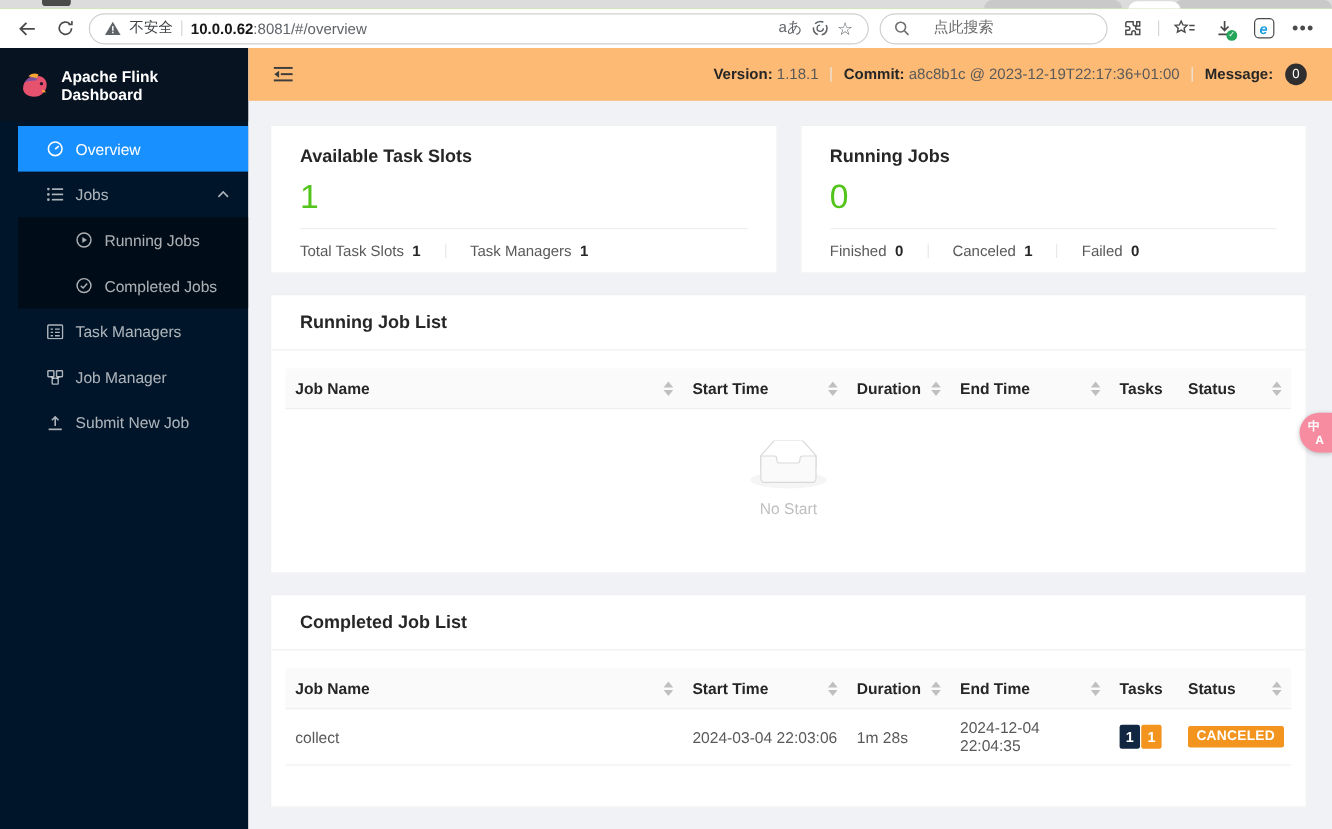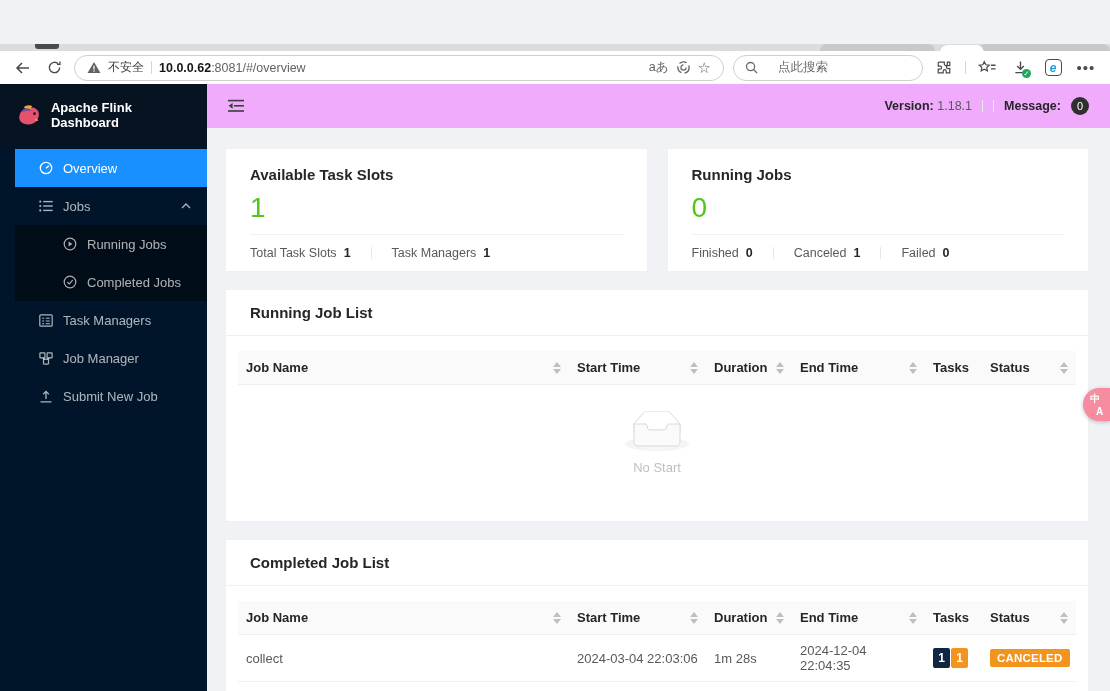--- a/index.html
+++ b/index.html
@@ -1,20 +1,20 @@
 <!DOCTYPE html>
 <html><head>
 <meta charset="utf-8">
 <style>
   * { margin:0; padding:0; box-sizing:border-box; }
   html,body { width:1110px; height:691px; overflow:hidden; }
   body { font-family:"Liberation Sans","DejaVu Sans",sans-serif; background:#f0f2f5; }
 
   
-  .chrome { width:100%; height:40px; background:#84cc16; position:relative;margin-top:44px; }
+  .chrome { width:100%; height:40px; background:#84cc16; position:relative; }
   .tabstrip { height:7px; background:#dcdcdc; position:relative; overflow:hidden; }
   .tab-frag { position:absolute; top:0; height:7px; background:#c9c9c9; border-radius:7px 7px 0 0; }
   .tab-dark { position:absolute; top:0; left:35px; width:24px; height:5px; background:#4b4b4b; border-radius:0 0 3px 3px; }
   .tab-active-curve { position:absolute; top:1px; left:940px; width:44px; height:8px; background:#fff; border-radius:9px 9px 0 0; }
   .toolbar { height:33px; display:flex; align-items:center; padding:0 12px; gap:9px; background:#fff; }
   .nav-btn { width:22px; height:22px; display:flex; align-items:center; justify-content:center; color:#4a4a4a; font-size:16px; flex:none; cursor:pointer; }
   .addr-pill { flex:1; height:26px; border:1px solid #cfcfcf; border-radius:14px; display:flex; align-items:center; padding:0 12px; gap:7px; min-width:0; }
   .addr-pill .sec-label { font-size:12px; color:#3c4043; white-space:nowrap; }
   .vsep { width:1px; height:13px; background:#d5d5d5; flex:none; }
   .url { font-size:12.5px; color:#5f6368; white-space:nowrap; overflow:hidden; }
@@ -35,21 +35,21 @@
   .logo-title { color:#fff; font-size:13px; font-weight:700; }
   .menu { padding-top:4px; color:rgba(255,255,255,0.68); font-size:13px;margin-left:15px; }
   .m-item { height:38px; display:flex; align-items:center; padding:0 16px 0 24px; gap:10px; cursor:pointer; }
   .m-item svg { flex:none; }
   .m-item.selected { background:#1890ff; color:#fff; }
   .m-item .chev { margin-left:auto; }
   .submenu { background:#000c17; }
   .submenu .m-item { padding-left:48px; }
 
   .content { flex:1; position:relative; background:#f0f2f5; display:flex; flex-direction:column; min-width:0; }
-  .page-header { height:44px; background:#f0abfc; display:flex; align-items:center; padding:0 21px 0 19px; flex:none; }
+  .page-header { height:44px; background:#fdba74; display:flex; align-items:center; padding:0 21px 0 19px; flex:none; }
   .fold-btn { width:20px; height:20px; display:flex; align-items:center; justify-content:center; cursor:pointer; }
   .version-info { margin-left:auto; display:flex; align-items:center; gap:10px; font-size:12.5px; color:#595959; }
   .version-info b { color:#262626; }
   .msg-badge { width:18px; height:18px; border-radius:50%; background:#2f2f2f; color:#fff; font-size:11px; display:flex; align-items:center; justify-content:center; }
 
   .page-body { padding:20px 21px 0 18px; }
   .stats-row { display:flex; gap:19px;justify-content:flex-end; }
   .stat-card { flex:1; background:#fff; border:1px solid #f0f0f0; padding:17px 24px 12px; height:124px; }
   .card-title { font-size:15px; font-weight:600; color:#262626; }
   .big-num { font-size:28px; color:#52c41a; margin-top:9px; line-height:1.15; }
@@ -244,20 +244,21 @@
         <svg width="16" height="14" viewBox="0 0 16 14" fill="#3c3c3c">
             <rect x="0" y="0.8" width="16" height="1.6"></rect>
             <rect x="6" y="6" width="10" height="1.6"></rect>
             <rect x="0" y="11.2" width="16" height="1.6"></rect>
             <path d="M4.6 3.9v5.8L0.6 6.8z"></path>
           </svg>
       </div>
       <div class="version-info">
         <span><b>Version:</b> <span>1.18.1</span></span>
         <span class="stat-sep"></span>
+        <span><b>Commit:</b> <span>a8c8b1c @ 2023-12-19T22:17:36+01:00</span></span>
         <span class="stat-sep"></span>
         <b>Message:</b>
         <span class="msg-badge">0</span>
       </div>
     </div>
 
     <div class="page-body">
 
       <div class="stats-row">
         <div class="stat-card">

